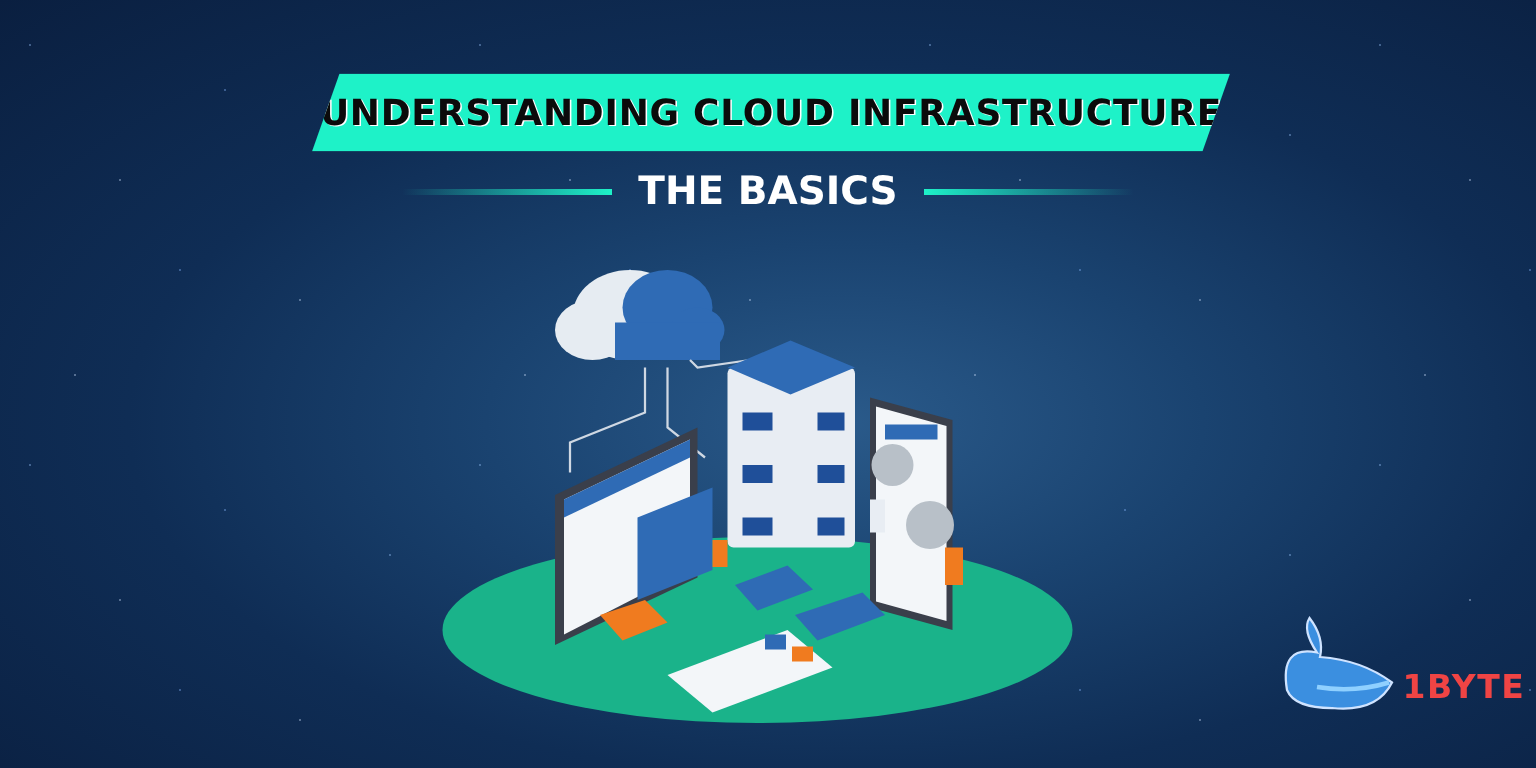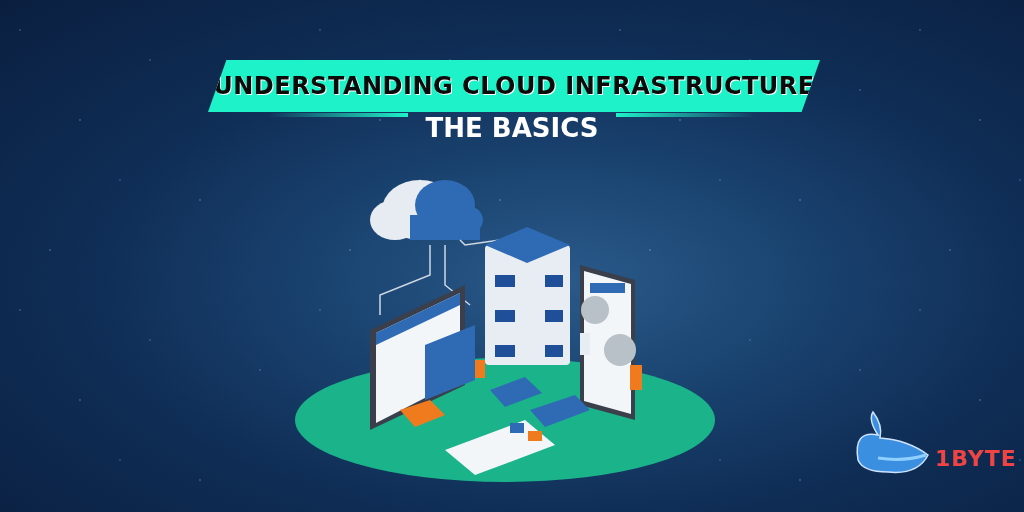--- a/index.html
+++ b/index.html
@@ -9,25 +9,25 @@
   .stars{position:absolute;inset:0;pointer-events:none;
     background-image:
       radial-gradient(1px 1px at 20px 30px,#9cc8ff,transparent),
       radial-gradient(1px 1px at 80px 120px,#cfe3ff,transparent),
       radial-gradient(1px 1px at 150px 60px,#8ab8ff,transparent),
       radial-gradient(1px 1px at 200px 200px,#cfe3ff,transparent),
       radial-gradient(1px 1px at 260px 90px,#9cc8ff,transparent),
       radial-gradient(1px 1px at 50px 250px,#cfe3ff,transparent),
       radial-gradient(1px 1px at 120px 180px,#8ab8ff,transparent);
     background-size:300px 280px;opacity:.7;}
-  .banner{position:absolute;left:208px;top:60px;width:612px;height:52px;background:#1ef2c8;
+  .banner{position:absolute;left:208px;top:49px;width:612px;height:52px;background:#1ef2c8;
     clip-path:polygon(3% 0,100% 0,97% 100%,0 100%);display:flex;align-items:center;justify-content:center;}
   .banner span{font-family:"DejaVu Sans", sans-serif;font-weight:bold;font-size:24px;color:#0b0b0b;letter-spacing:.5px;
     text-shadow:1px 1px 0 #fff;}
-  .sub{position:absolute;left:0;width:1024px;top:113px;height:30px;display:flex;justify-content:center;}
+  .sub{position:absolute;left:0;width:1024px;top:113px;height:30px;display:flex;align-items:center;justify-content:center;}
   .sub .line{height:4px;background:linear-gradient(90deg,transparent,#1ef2c8);width:140px;}
   .sub .line.r{background:linear-gradient(90deg,#1ef2c8,transparent);}
   .sub span{color:#fff;font-weight:bold;font-size:26px;margin:0 18px;font-family:"DejaVu Sans", sans-serif;}
   .illus{position:absolute;left:290px;top:165px;width:430px;height:320px;}
   .logo{position:absolute;left:848px;top:410px;width:150px;height:70px;}
   .logo-text{position:absolute;left:935px;top:446px;color:#ef4444;font-weight:bold;font-size:22px;letter-spacing:1px;font-family:"DejaVu Sans", sans-serif;}
 </style>
 </head>
 <body>
 

